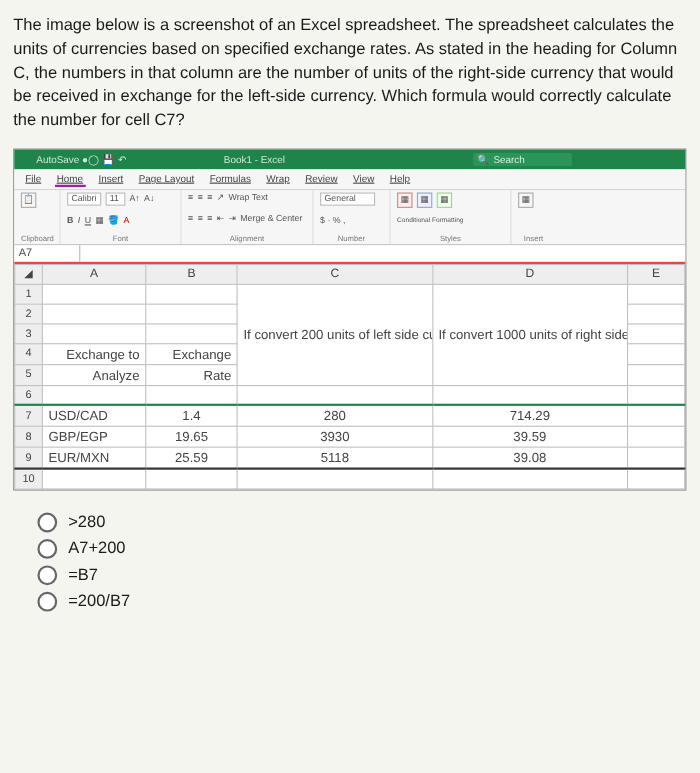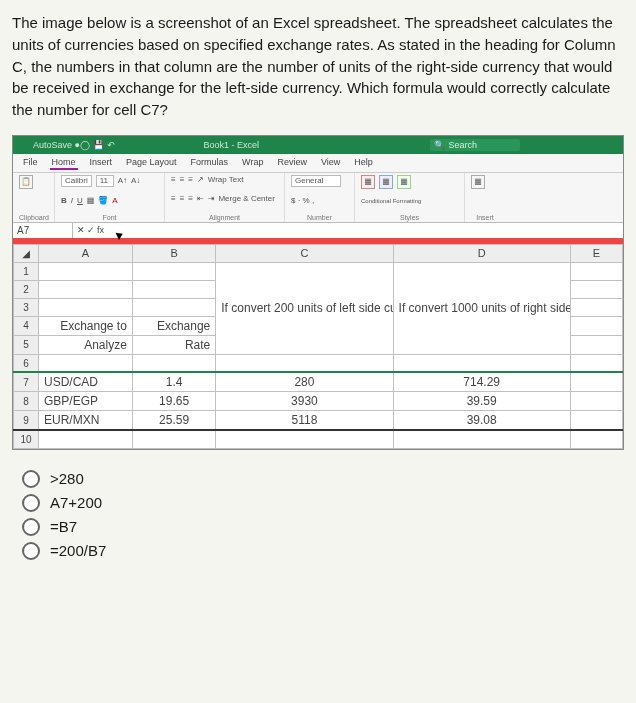--- a/index.html
+++ b/index.html
@@ -42,40 +42,40 @@
       color:#d6f0e1;
     }
     .ribbon-tabs {
       display: flex;
       gap: 10px;
       padding: 2px 8px;
       font-size: 9px;
       border-bottom: 1px solid #ccc;
       background: #f6f6f6;
     }
-    .ribbon-tabs span { padding: 1px 2px; }
+    .ribbon-tabs span { padding: 1px 2px; text-decoration: underline; }
     .ribbon-body {
       display: flex;
       height: 50px;
       border-bottom: 1px solid #bbb;
       background: #f6f6f6;
     }
     .rgroup {
       border-right: 1px solid #ddd;
       padding: 2px 6px 1px 6px;
       display: flex;
       flex-direction: column;
       justify-content: space-between;
     }
     .rgroup .controls { display:flex; gap:4px; align-items:center; flex-wrap:wrap; font-size:8px; color:#555;}
     .rgroup .label { font-size:7px; color:#777; text-align:center; }
     .dd { border:1px solid #bbb; height:12px; padding:0 3px; background:#fff; display:inline-flex; align-items:center; min-width:28px;}
     .icon-sq { width:14px; height:14px; border:1px solid #aaa; display:inline-flex; align-items:center; justify-content:center; font-size:8px;}
     .namebox-row {
-      display:flex; border-bottom:6px solid #ef4444; background:#fff;
+      display:flex; border-bottom:2px solid #ef4444; background:#fff;
     }
     .namebox { width:60px; border-right:1px solid #bbb; padding:2px 4px; font-size:10px;}
     .fxbar { flex:1; padding:2px 4px; display:flex; gap:6px; align-items:center;}
     .grid {
       width: 100%;
       border-collapse: collapse;
       font-size: 12px;
       table-layout: fixed;
     }
     .grid th, .grid td {
@@ -98,21 +98,21 @@
       font-size: 10px;
     }
     .grid tr.selrow td { border-top: 2px solid #1e8449; }
     .grid tr.lastrow td { border-bottom: 2px solid #333; }
     .wrap-cell { white-space: normal; text-align: center; line-height:1.2; }
     .alcenter { text-align:right; }
     .alright { text-align:center;margin-top:11px; }
     .options { margin: 14px 0 0 10px; }
     .option {
       display:flex; align-items:center; gap:10px;
-      margin: 6px 0;
+      margin: 6px 12px;
       font-size: 15px;
     }
     .radio {
       width: 18px; height:18px; border-radius:50%;
       border: 2px solid #666; background:#fff;
       flex-shrink:0;
     }
     .cursor { position:relative; }
     .cursor::after{
       content:""; position:absolute; left:44px; top:8px;
@@ -218,23 +218,20 @@
     <div class="rgroup" style="width:40px;border-right:none">
       <div class="controls">
         <span class="icon-sq">▦</span>
       </div>
       <div class="label">Insert</div>
     </div>
   </div>
 
   <div class="namebox-row">
     <div class="namebox">A7</div>
-    <div class="fxbar cursor">
-      <span>✕ ✓ fx</span>
-    </div>
   </div>
 
   <table class="grid">
     <colgroup>
       <col style="width:24px">
         <col style="width:90px">
         <col style="width:80px">
       <col style="width:170px">
         <col style="width:170px">
         <col style="width:50px">

